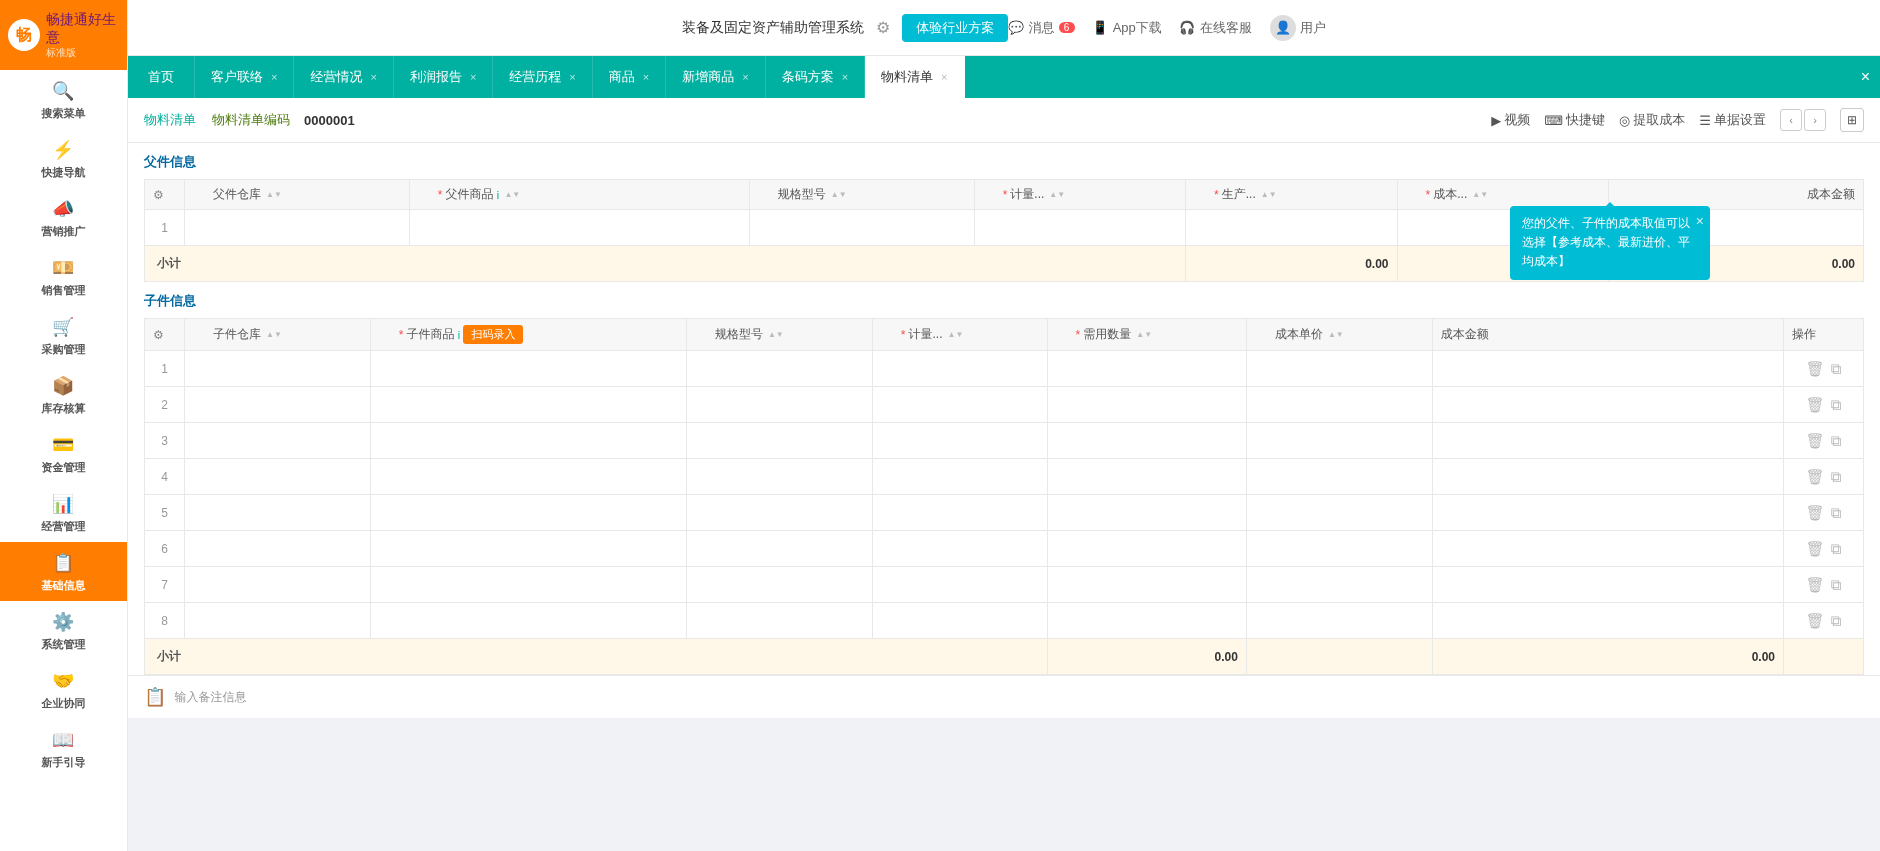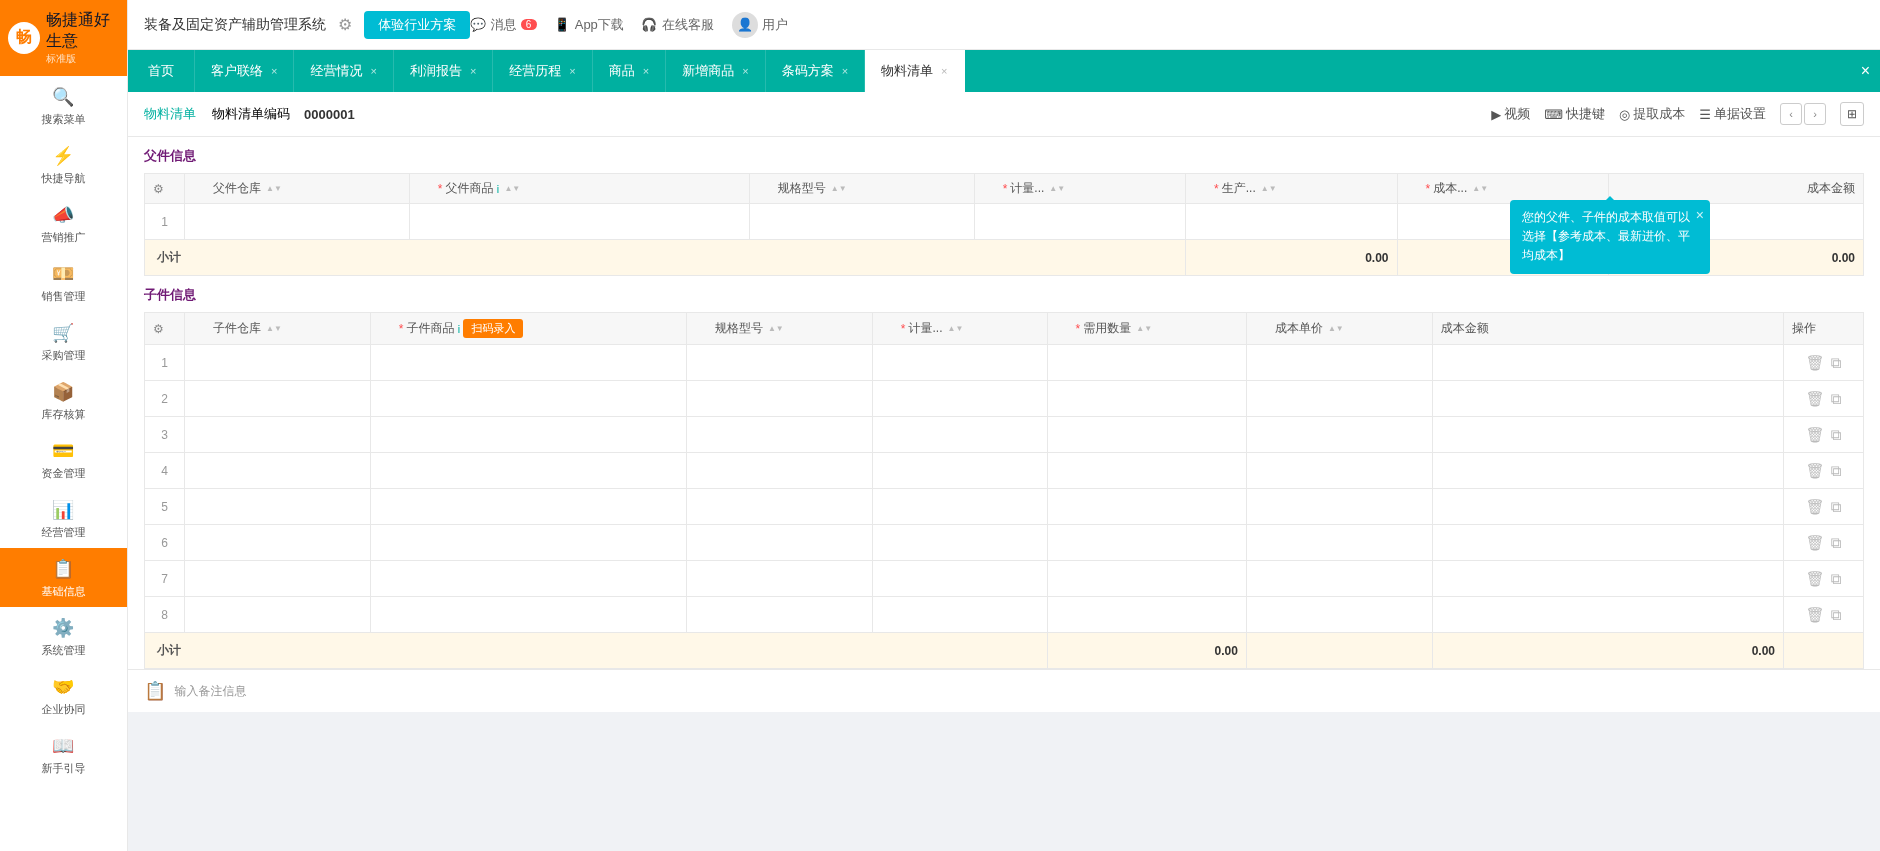--- a/index.html
+++ b/index.html
@@ -2,32 +2,32 @@
 <html><head>
   <meta charset="utf-8">
   <style>
     * { margin: 0; padding: 0; box-sizing: border-box; }
     body { font-family: 'Microsoft YaHei', Arial, sans-serif; font-size: 13px; background: #f5f5f5; display: flex; width: 1880px; min-height: 851px; overflow: hidden; }
 
     
     .sidebar { width: 128px; background: #fff; border-right: 1px solid #e8e8e8; display: flex; flex-direction: column; align-items: center; min-height: 851px; flex-shrink: 0; }
     .sidebar-logo { width: 100%; background: #ff7d00; padding: 10px 8px; display: flex; align-items: center; gap: 6px; min-height: 50px; }
     .sidebar-logo-icon { width: 32px; height: 32px; background: #fff; border-radius: 50%; display: flex; align-items: center; justify-content: center; color: #ff7d00; font-size: 16px; font-weight: bold; flex-shrink: 0; }
-    .sidebar-logo-text { color: #0f172a; font-size: 16px; line-height: 1.3; }
+    .sidebar-logo-text { color: #701a75; font-size: 14px; line-height: 1.3; }
     .sidebar-logo-sub { color: #ffe0c0; font-size: 10px; }
     .sidebar-item { width: 100%; display: flex; flex-direction: column; align-items: center; padding: 10px 4px 8px; cursor: pointer; color: #555; font-size: 12px; gap: 4px; border-bottom: none; }
     .sidebar-item.active { background: #ff7d00; color: #fff; }
     .sidebar-item .si-icon { font-size: 18px; }
-    .sidebar-item .si-label { font-size: 11px; text-align: center; }
+    .sidebar-item .si-label { font-size: 11px; text-align: center; font-weight: bold; }
 
     
     .main-area { flex: 1; display: flex; flex-direction: column; min-height: 851px; overflow: hidden; }
 
     
-    .top-bar { height: 50px; background: #fff; display: flex; align-items: center; padding: 0 16px; border-bottom: 1px solid #e8e8e8; justify-content: flex-start; }
+    .top-bar { height: 56px; background: #fff; display: flex; align-items: center; padding: 0 16px; border-bottom: 1px solid #e8e8e8; justify-content: center; }
     .top-bar-left { display: flex; align-items: center; gap: 12px; }
     .system-title { font-size: 14px; color: #333; }
     .top-bar-gear { color: #999; font-size: 16px; cursor: pointer; }
     .trial-btn { background: #00bcd4; color: #fff; border: none; border-radius: 4px; padding: 5px 14px; font-size: 13px; cursor: pointer; }
     .top-bar-right { display: flex; align-items: center; gap: 18px; color: #666; font-size: 13px; }
     .top-bar-right .icon-btn { display: flex; align-items: center; gap: 4px; cursor: pointer; color: #666; }
     .badge { background: #ff4d4f; color: #fff; border-radius: 10px; padding: 0 5px; font-size: 10px; min-width: 16px; text-align: center; display: inline-block; }
     .user-icon { width: 26px; height: 26px; background: #ddd; border-radius: 50%; display: flex; align-items: center; justify-content: center; color: #888; }
 
     
@@ -50,21 +50,21 @@
     .breadcrumb-item { color: #00b0a0; font-size: 13px; cursor: pointer; }
     .breadcrumb-sep { color: #ccc; }
     .page-header-right { display: flex; align-items: center; gap: 14px; color: #555; font-size: 13px; }
     .page-header-right .action-btn { display: flex; align-items: center; gap: 3px; cursor: pointer; color: #555; }
     .nav-arrows { display: flex; gap: 2px; }
     .nav-arrow { width: 22px; height: 22px; border: 1px solid #ccc; border-radius: 3px; display: flex; align-items: center; justify-content: center; cursor: pointer; color: #888; font-size: 11px; }
     .grid-icon-btn { width: 24px; height: 24px; border: 1px solid #ccc; border-radius: 3px; display: flex; align-items: center; justify-content: center; cursor: pointer; background: #fff; }
 
     
     .section { padding: 10px 16px 0; }
-    .section-title { font-size: 13px; font-weight: bold; color: #701a75; margin-bottom: 8px; }
+    .section-title { font-size: 13px; font-weight: bold; color: #0369a1; margin-bottom: 8px; }
 
     
     .data-table { width: 100%; border-collapse: collapse; font-size: 12px; }
     .data-table th { background: #f7f7f7; border: 1px solid #e8e8e8; padding: 6px 8px; text-align: left; color: #555; font-weight: normal; white-space: nowrap; }
     .data-table th .th-inner { display: flex; align-items: center; gap: 3px; margin-left: 20px; }
     .data-table td { border: 1px solid #e8e8e8; padding: 0; height: 36px; }
     .data-table .row-num { text-align: center; color: #999; width: 40px; }
     .data-table .subtotal-row td { background: #fff8e8; font-weight: bold; color: #333; padding: 6px 8px; margin-left: 32px; }
     .data-table .subtotal-row .label { color: #555; }
     .required { color: #ff4d4f; }
@@ -228,21 +228,21 @@
   </div>
 
   <div class="content-area">
     <div class="content-wrapper">
       <div class="page-content">
 
         <div class="page-header">
           <div class="page-header-left">
             <span class="breadcrumb-item">物料清单</span>
             <span class="breadcrumb-sep"> </span>
-            <span style="color:#000000">物料清单编码</span>
+            <span style="color:#4d7c0f">物料清单编码</span>
             <span style="color:#333;margin-left:6px;font-weight:bold">0000001</span>
           </div>
           <div class="page-header-right">
             <div class="action-btn">
               <span>▶</span>
               <span>视频</span>
             </div>
             <div class="action-btn">
               <span>⌨</span>
               <span>快捷键</span>

